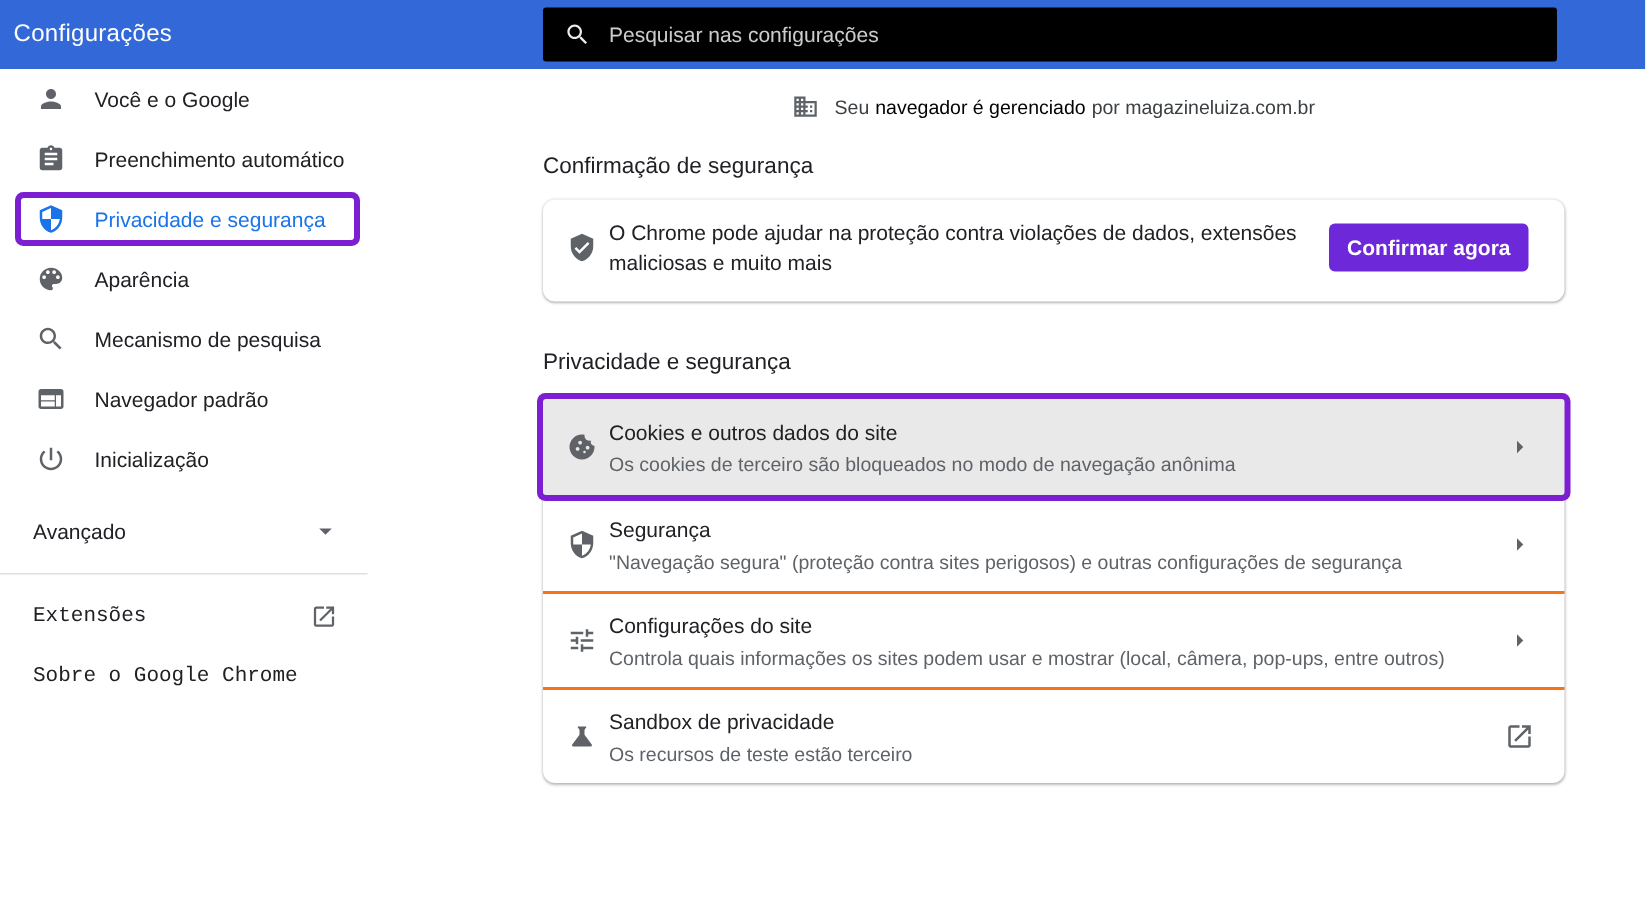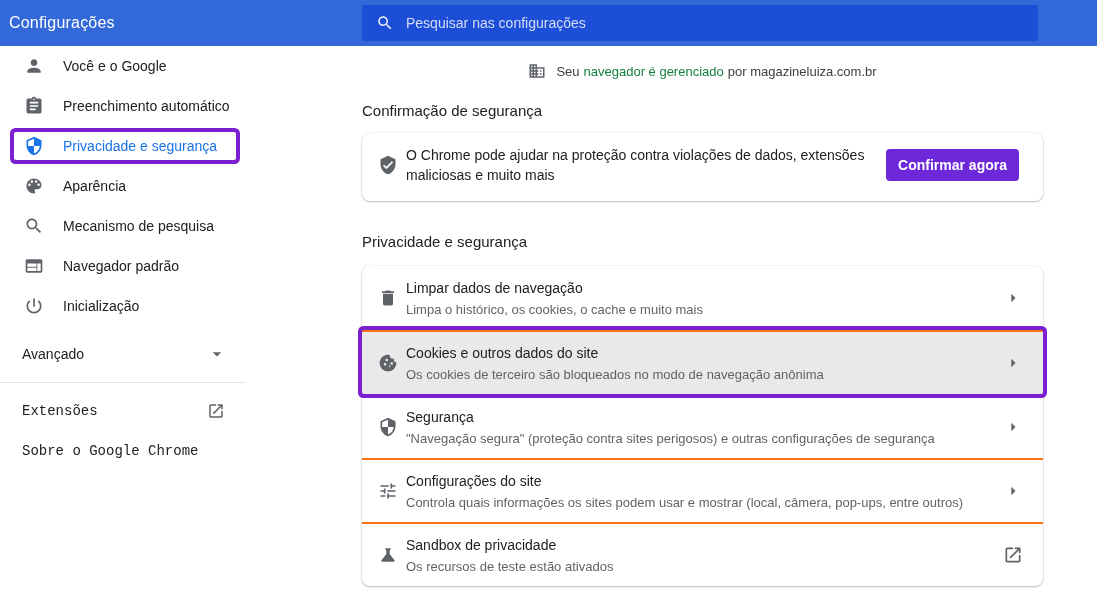--- a/index.html
+++ b/index.html
@@ -3,42 +3,42 @@
 <meta charset="utf-8">
 <style>
   * { margin:0; padding:0; box-sizing:border-box; }
   html,body { background:#fff; }
   body { font-family:"Liberation Sans", sans-serif; }
   .page { position:relative; width:1097px; height:604px; background:#fff; overflow:hidden; }
 
   
   .header { position:absolute; left:0; top:0; width:1097px; height:46px; background:#3268d8; display:flex; align-items:center; }
   .header-title { margin-left:9px; color:#fff; font-size:16px; letter-spacing:.2px; }
-  .search { position:absolute; left:362px; top:5px; width:676px; height:36px; background:#1d4ed8; border-radius:2px; display:flex; align-items:center; }
+  .search { position:absolute; left:362px; top:5px; width:676px; height:36px; background:#000000; border-radius:2px; display:flex; align-items:center; }
   .search svg { width:18px; height:18px; margin:0 12px 0 14px; fill:rgba(255,255,255,.92); flex:none; }
   .search input { background:transparent; border:none; outline:none; color:#fff; font-size:14px; width:560px; font-family:inherit; }
   .search input::placeholder { color:rgba(255,255,255,.8); }
 
   
   .sidebar { position:absolute; left:0; top:46px; width:362px; }
   .nav-item { height:40px; display:flex; align-items:center; padding-left:24px; gap:19px; font-size:14px; color:#202124; cursor:pointer; white-space:nowrap; }
   .nav-item svg { width:20px; height:20px; fill:#5f6368; flex:none; }
   .nav-item.selected { color:#1a73e8; height:28px; margin:6px 0 6px 14px; width:222px; padding-left:10px; box-shadow:0 0 0 4px #7c1fd1; border-radius:2px; }
   .nav-item.selected svg { fill:#1a73e8; }
   .advanced { height:40px; margin-top:8px; width:245px; display:flex; align-items:center; justify-content:space-between; padding:0 18px 0 22px; font-size:14px; color:#202124; cursor:pointer; }
   .advanced svg { width:20px; height:20px; fill:#5f6368; }
   .sidebar-divider { width:245px; border-top:1px solid #e0e0e0; margin:8px 0; }
   .footer-item { height:40px; width:245px; display:flex; align-items:center; justify-content:space-between; padding:0 20px 0 22px; font-size:14px; color:#202124; cursor:pointer;font-family:Liberation Mono, monospace; }
   .footer-item svg { width:18px; height:18px; fill:#5f6368; }
 
   
   .main { position:absolute; left:362px; top:46px; width:681px; }
   .managed { margin-top:16px; display:flex; align-items:center; justify-content:center; gap:4px; font-size:13px; color:#3c4043; }
   .managed svg { width:18px; height:18px; fill:#5f6368; margin-right:6px; flex:none; }
-  .managed a { color:#15803d; text-decoration:none; cursor:pointer; }
+  .managed a { color:#000000; text-decoration:none; cursor:pointer; }
   .section-heading { margin-top:22px; font-size:15px; font-weight:400; color:#202124; }
   .card { background:#fff; border-radius:8px; box-shadow:0 1px 2px rgba(0,0,0,.25), 0 0 2px rgba(0,0,0,.12); }
   .safety-card { margin-top:14px; height:68px; display:flex; align-items:center; padding:0 24px 4px 16px; }
   .lead-icon { display:flex; flex:none; }
   .lead-icon svg { width:20px; height:20px; fill:#5f6368; }
   .safety-text { margin-left:8px; font-size:14px; color:#202124; line-height:20px; max-width:470px; }
   .safety-btn { margin-left:auto; height:32px; padding:0 12px; background:#6d28d9; color:#fff; border:none; border-radius:4px; font-size:14px; font-weight:700; font-family:inherit; cursor:pointer; }
   .privacy-card { margin-top:16px; }
   .row { display:flex; align-items:center; min-height:64px; padding:0 20px 0 16px; position:relative; cursor:pointer; }
   .row + .row { border-top:2px solid #f97316; }
@@ -167,36 +167,20 @@
           </svg>
         </span>
       <div class="safety-text">O Chrome pode ajudar na proteção contra violações de dados, extensões maliciosas e muito mais</div>
       <button class="safety-btn">Confirmar agora</button>
     </div>
 
     <div class="section-heading" style="margin-top:32px;">Privacidade e segurança</div>
 
     <div class="card privacy-card">
 
-      <div class="row">
-        <span class="lead-icon">
-            <svg viewBox="0 0 24 24">
-              <path d="M6 19c0 1.1.9 2 2 2h8c1.1 0 2-.9 2-2V7H6v12zM19 4h-3.5l-1-1h-5l-1 1H5v2h14V4z"></path>
-            </svg>
-          </span>
-        <div class="row-text">
-          <div class="row-title">Limpar dados de navegação</div>
-          <div class="row-sub">Limpa o histórico, os cookies, o cache e muito mais</div>
-        </div>
-        <span class="trail">
-            <svg viewBox="0 0 24 24">
-              <path d="M10 17l5-5-5-5v10z"></path>
-            </svg>
-          </span>
-      </div>
 
       <div class="row highlighted">
         <span class="lead-icon">
             <svg viewBox="0 0 24 24">
               <path d="M21.95 10.99c-1.79-.03-3.7-1.95-2.68-4.22-2.97 1-5.78-1.59-5.19-4.56C7.1.74 2 6.41 2 12c0 5.52 4.48 10 10 10s10-4.48 10-10c0-.34-.02-.68-.05-1.01zM8.5 15c-.83 0-1.5-.67-1.5-1.5S7.67 12 8.5 12s1.5.67 1.5 1.5S9.33 15 8.5 15zm2-5C9.67 10 9 9.33 9 8.5S9.67 7 10.5 7s1.5.67 1.5 1.5-.67 1.5-1.5 1.5zm3.5 7c-.55 0-1-.45-1-1s.45-1 1-1 1 .45 1 1-.45 1-1 1zm2.5-3c-.83 0-1.5-.67-1.5-1.5s.67-1.5 1.5-1.5 1.5.67 1.5 1.5-.67 1.5-1.5 1.5z"></path>
             </svg>
           </span>
         <div class="row-text">
           <div class="row-title">Cookies e outros dados do site</div>
           <div class="row-sub">Os cookies de terceiro são bloqueados no modo de navegação anônima</div>
@@ -243,21 +227,21 @@
       </div>
 
       <div class="row">
         <span class="lead-icon">
             <svg viewBox="0 0 24 24">
               <path d="M19.8 18.4L14 10.67V6.5l1.35-1.69c.26-.33.03-.81-.39-.81H9.04c-.42 0-.65.48-.39.81L10 6.5v4.17L4.2 18.4c-.49.66-.02 1.6.8 1.6h14c.82 0 1.29-.94.8-1.6z"></path>
             </svg>
           </span>
         <div class="row-text">
           <div class="row-title">Sandbox de privacidade</div>
-          <div class="row-sub">Os recursos de teste estão ativados</div>
+          <div class="row-sub">Os recursos de teste estão terceiro</div>
         </div>
         <span class="trail">
             <svg viewBox="0 0 24 24">
               <path d="M19 19H5V5h7V3H5c-1.11 0-2 .9-2 2v14c0 1.1.89 2 2 2h14c1.1 0 2-.9 2-2v-7h-2v7zM14 3v2h3.59l-9.83 9.83 1.41 1.41L19 6.41V10h2V3h-7z"></path>
             </svg>
           </span>
       </div>
 
     </div>
   </div>

